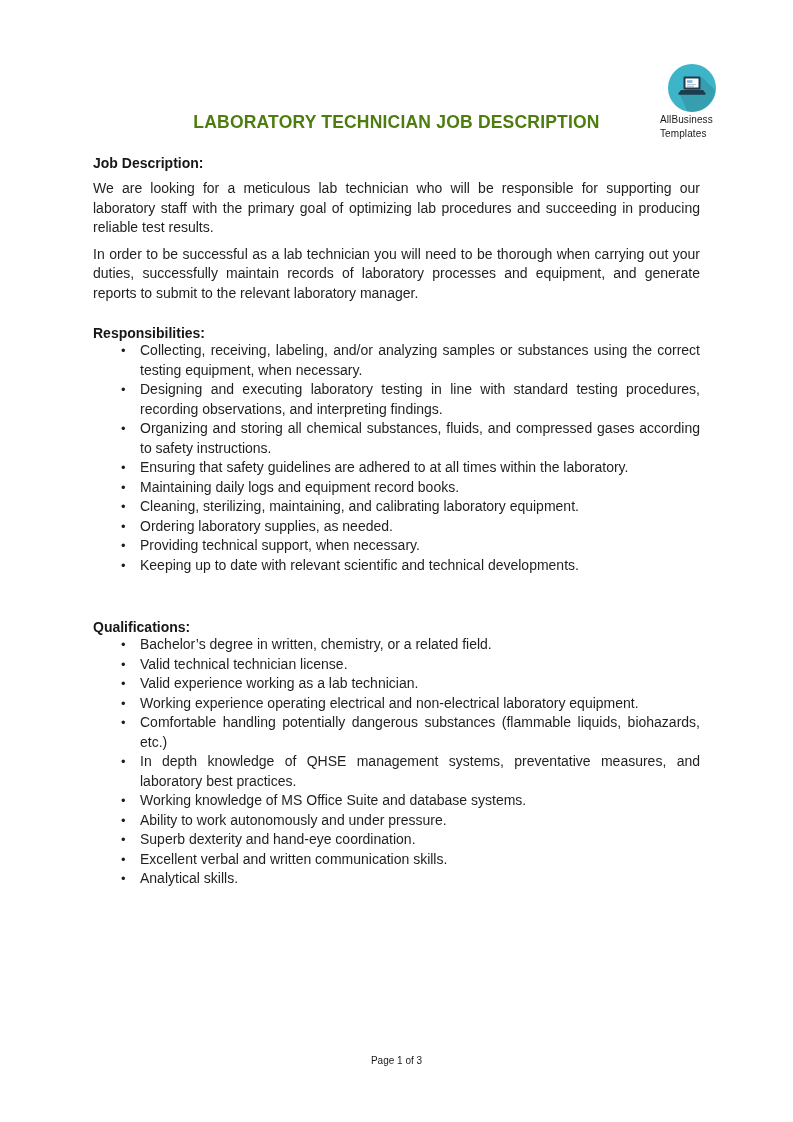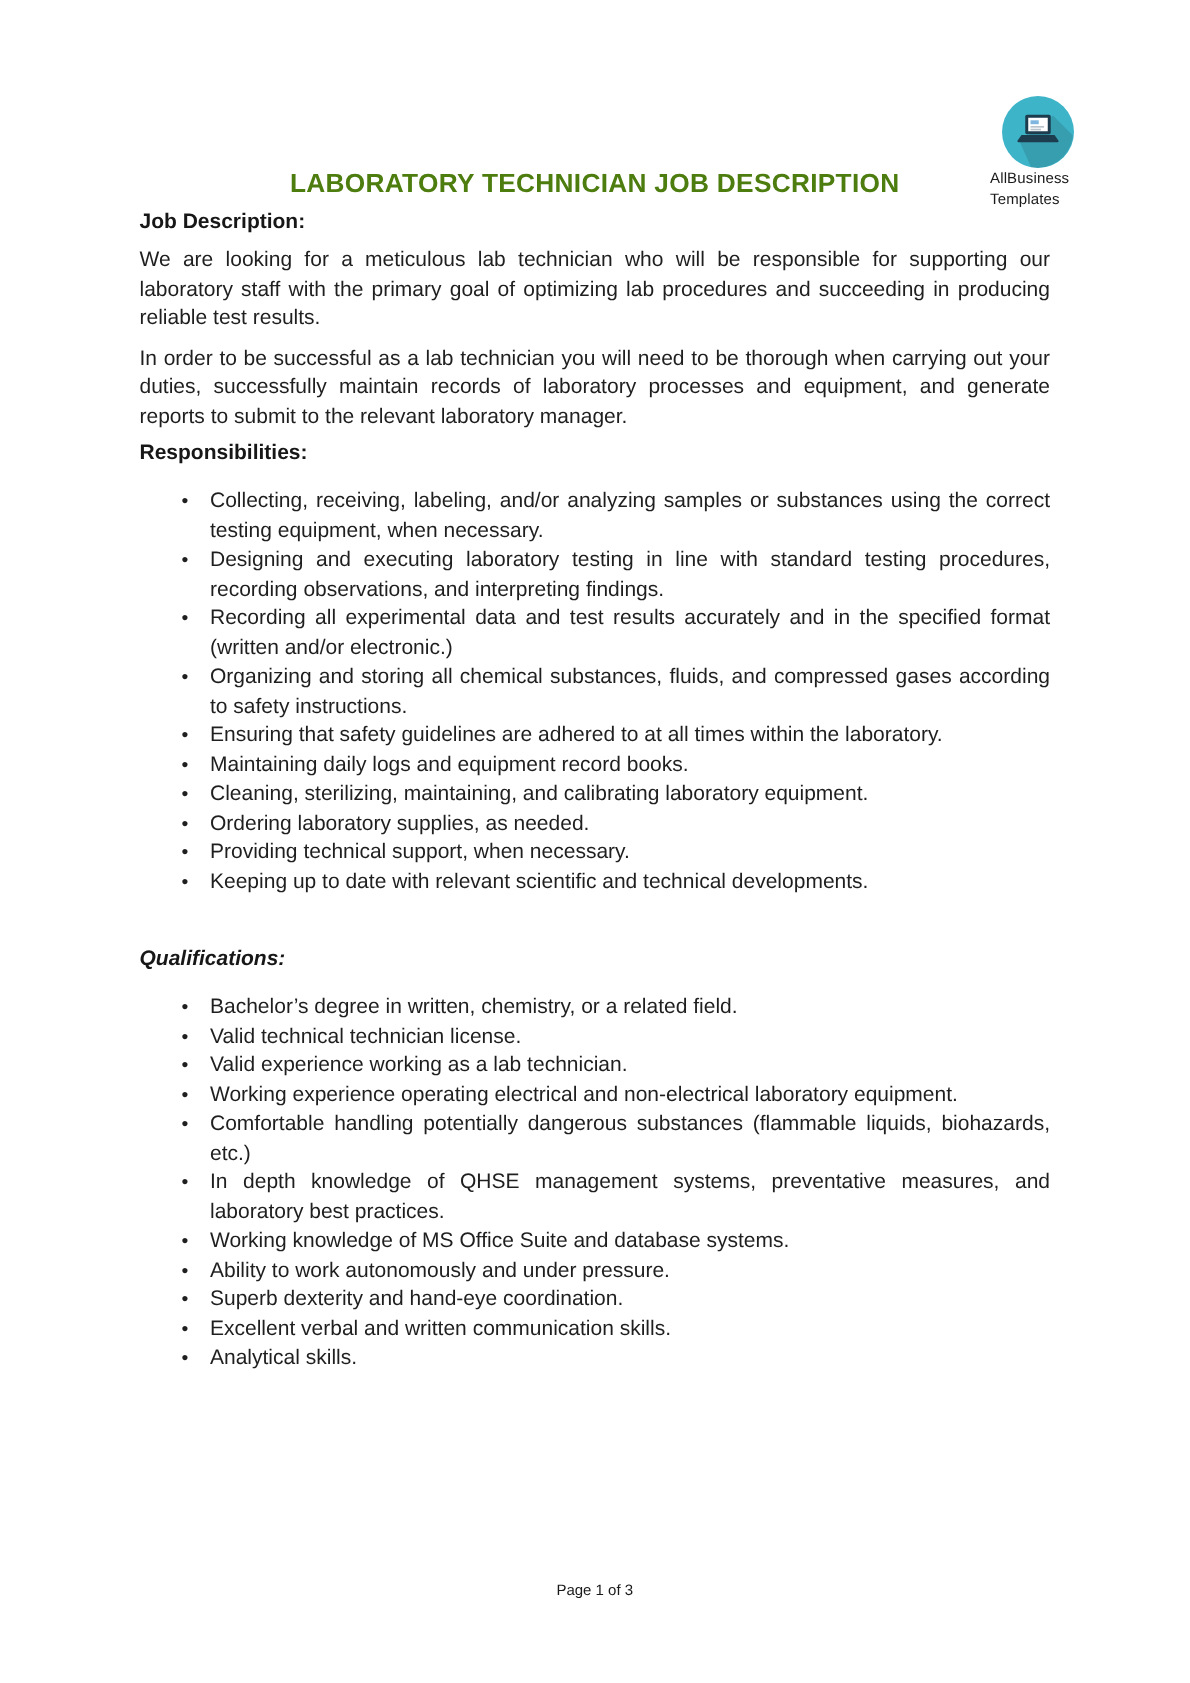--- a/index.html
+++ b/index.html
@@ -39,37 +39,36 @@
     font-size: 17.5px;
     font-weight: bold;
     color: #4d7c0f;
     letter-spacing: 0.2px;
   }
 
   .section-heading {
     font-size: 14px;
     font-weight: bold;
     color: #171717;
-    margin-top: 6px;
+    margin-top: 22px;
   }
   .section-heading.spaced-lg { }
-  .section-heading.spaced-md { margin-top: 33px; font-style: italic; }
+  .section-heading.spaced-md { margin-top: 44px; }
 
   .para {
     font-size: 14px;
     line-height: 19.5px;
     text-align: justify;
     margin-top: 8px;
     color: #1f1f1f;
   }
   .para + .para { margin-top: 7px; }
 
   ul.doc-list {
     list-style: none;
-    margin-top: 15px;
   }
   ul.doc-list li {
     position: relative;
     padding-left: 47px;
     font-size: 14px;
     line-height: 19.5px;
     text-align: justify;
     color: #1f1f1f;
   }
   ul.doc-list li::before {
@@ -115,21 +114,20 @@
   <h2 class="section-heading">Job Description:</h2>
 
   <p class="para">We are looking for a meticulous lab technician who will be responsible for supporting our laboratory staff with the primary goal of optimizing lab procedures and succeeding in producing reliable test results.</p>
   <p class="para">In order to be successful as a lab technician you will need to be thorough when carrying out your duties, successfully maintain records of laboratory processes and equipment, and generate reports to submit to the relevant laboratory manager.</p>
 
   <h2 class="section-heading spaced-lg">Responsibilities:</h2>
 
   <ul class="doc-list">
     <li>Collecting, receiving, labeling, and/or analyzing samples or substances using the correct testing equipment, when necessary.</li>
     <li>Designing and executing laboratory testing in line with standard testing procedures, recording observations, and interpreting findings.</li>
-    <li>Recording all experimental data and test results accurately and in the specified format (written and/or electronic.)</li>
     <li>Organizing and storing all chemical substances, fluids, and compressed gases according to safety instructions.</li>
     <li>Ensuring that safety guidelines are adhered to at all times within the laboratory.</li>
     <li>Maintaining daily logs and equipment record books.</li>
     <li>Cleaning, sterilizing, maintaining, and calibrating laboratory equipment.</li>
     <li>Ordering laboratory supplies, as needed.</li>
     <li>Providing technical support, when necessary.</li>
     <li>Keeping up to date with relevant scientific and technical developments.</li>
   </ul>
 
   <h2 class="section-heading spaced-md">Qualifications:</h2>

